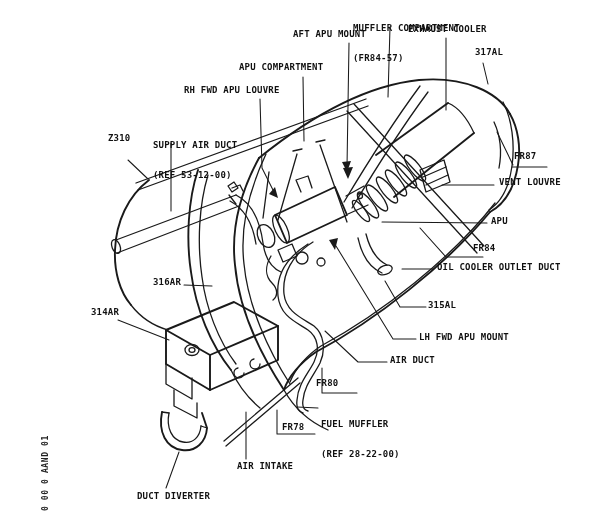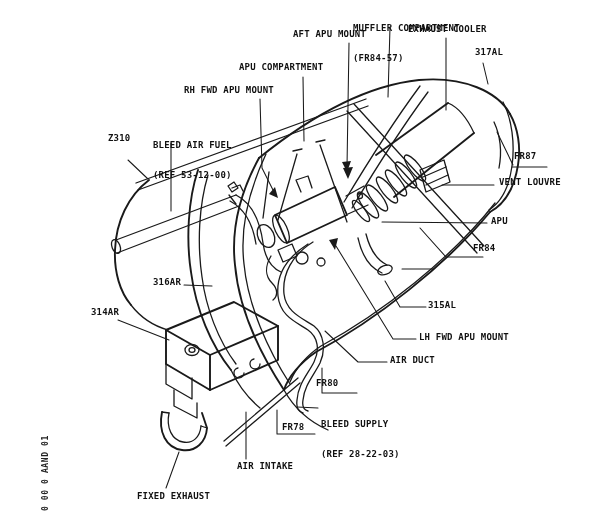--- a/index.html
+++ b/index.html
@@ -166,38 +166,39 @@
   </svg>
 
   <div class="lbl" style="left:337px;top:3px">
     <div>MUFFLER COMPARTMENT</div>
     <div>(FR84-57)</div>
   </div>
   <div class="lbl" style="left:277px;top:29px">AFT APU MOUNT</div>
   <div class="lbl" style="left:392px;top:24px">EXHAUST COOLER</div>
   <div class="lbl" style="left:459px;top:47px">317AL</div>
   <div class="lbl" style="left:223px;top:62px">APU COMPARTMENT</div>
-  <div class="lbl" style="left:168px;top:85px">RH FWD APU MOUNT</div>
+  <div class="lbl" style="left:168px;top:85px">RH FWD APU LOUVRE</div>
   <div class="lbl" style="left:137px;top:120px">
-    <div>BLEED AIR FUEL</div>
+    <div>SUPPLY AIR DUCT</div>
     <div>(REF 53-12-00)</div>
   </div>
   <div class="lbl" style="left:92px;top:133px">Z310</div>
   <div class="lbl" style="left:137px;top:277px">316AR</div>
   <div class="lbl" style="left:75px;top:307px">314AR</div>
   <div class="lbl" style="left:498px;top:151px">FR87</div>
   <div class="lbl" style="left:483px;top:177px">VENT LOUVRE</div>
   <div class="lbl" style="left:475px;top:216px">APU</div>
   <div class="lbl" style="left:457px;top:243px">FR84</div>
+  <div class="lbl" style="left:421px;top:262px">OIL COOLER OUTLET DUCT</div>
   <div class="lbl" style="left:412px;top:300px">315AL</div>
   <div class="lbl" style="left:403px;top:332px">LH FWD APU MOUNT</div>
   <div class="lbl" style="left:374px;top:355px">AIR DUCT</div>
   <div class="lbl" style="left:300px;top:378px">FR80</div>
   <div class="lbl" style="left:305px;top:399px">
-    <div>BLEED SUPPLY</div>
-    <div>(REF 28-22-03)</div>
+    <div>FUEL MUFFLER</div>
+    <div>(REF 28-22-00)</div>
   </div>
   <div class="lbl" style="left:266px;top:422px">FR78</div>
   <div class="lbl" style="left:221px;top:461px">AIR INTAKE</div>
-  <div class="lbl" style="left:121px;top:491px">FIXED EXHAUST</div>
+  <div class="lbl" style="left:121px;top:491px">DUCT DIVERTER</div>
 
   <div class="doccode">0 00 0 AAND 01</div>
 </div>
 
 </body></html>

